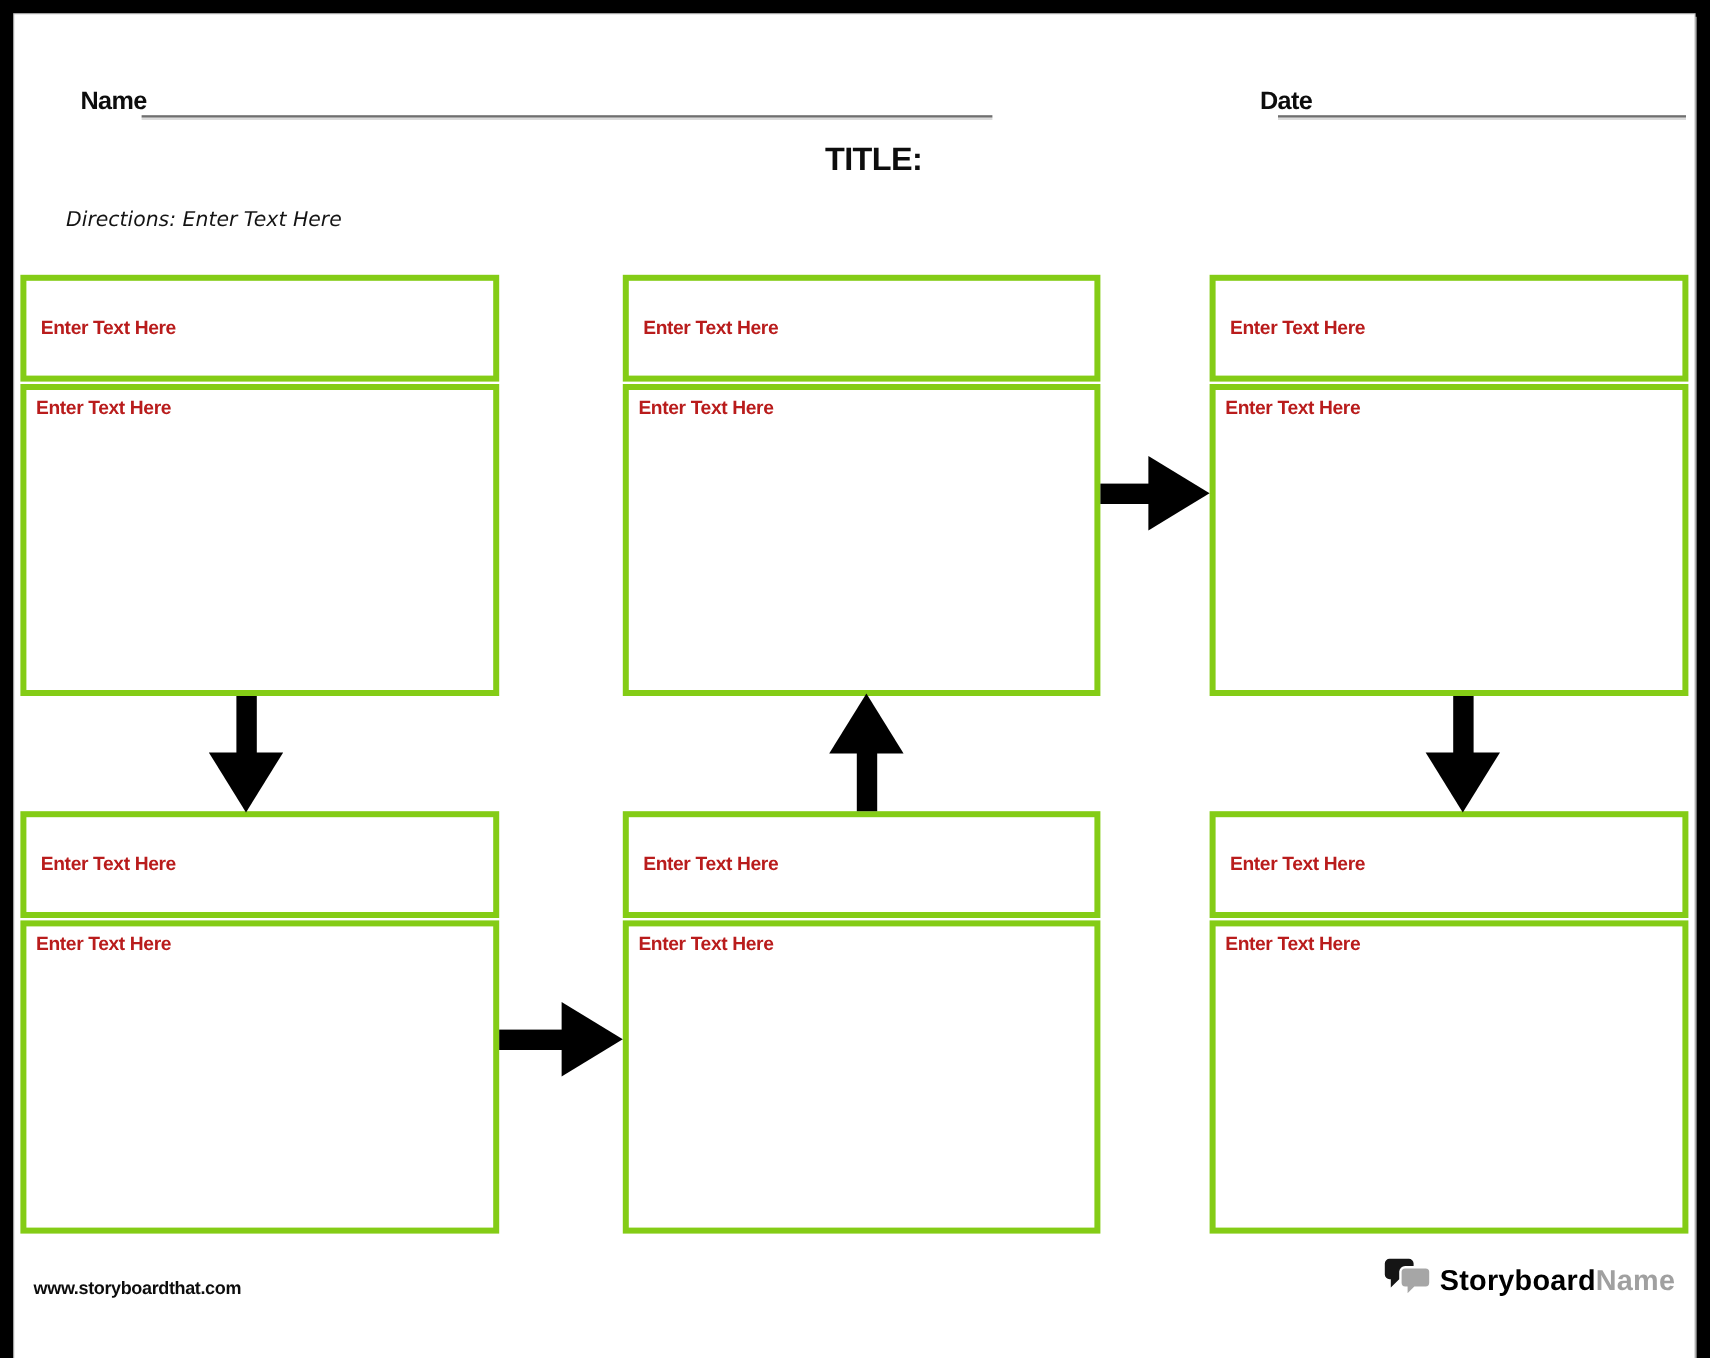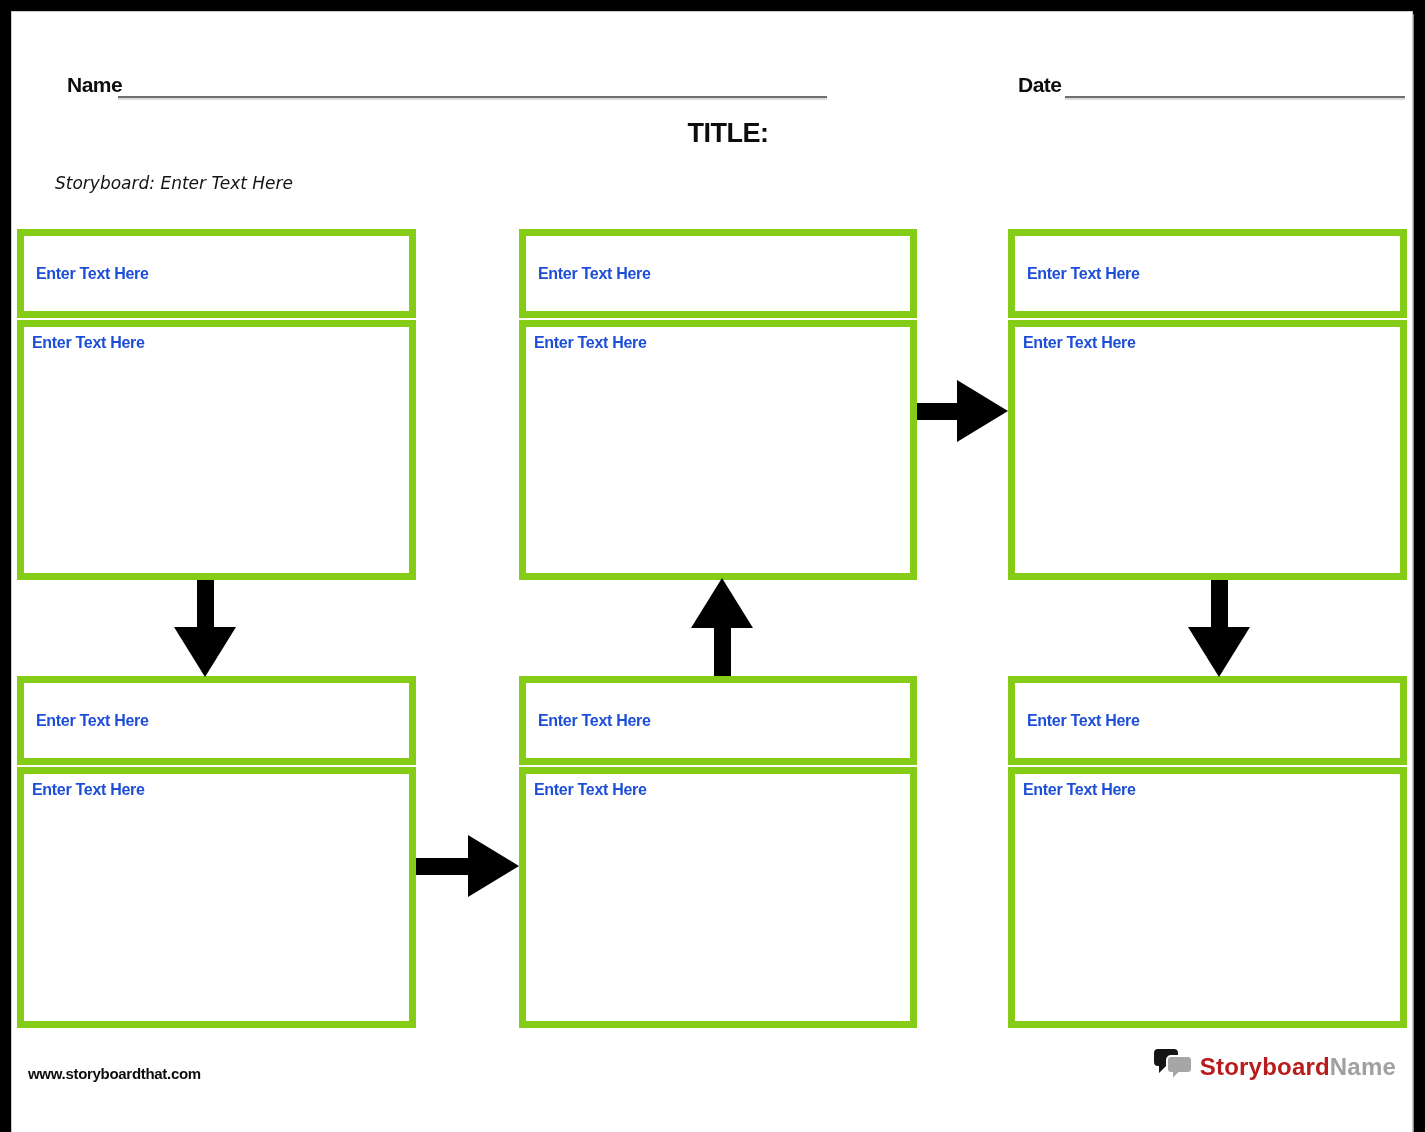--- a/index.html
+++ b/index.html
@@ -24,59 +24,59 @@
   .title {
     position:absolute; left:16px; top:106px; width:100%; text-align:center;
     font-weight:bold; font-size:27px; letter-spacing:-0.5px; color:#0d0d0d;
   }
   .directions {
     position:absolute; left:43px; top:161px; font-style:italic;
     font-family:"DejaVu Sans", sans-serif; font-size:17px; color:#141414;
   }
   
   .cell {
-    position:absolute; background:#fff; border:7px solid #84cc16;
-    font-weight:bold; font-size:16px; color:#1d4ed8; letter-spacing:-0.3px;
+    position:absolute; background:#fff; border:5px solid #84cc16;
+    font-weight:bold; font-size:16px; color:#b91c1c; letter-spacing:-0.3px;
   }
   .cell.head { display:flex; align-items:center; padding-left:12px; }
   .cell.body { padding:7px 8px; }
   
   .shaft { position:absolute; background:#000; }
   .tri { position:absolute; width:0; height:0; }
   .tri.down  { border-left:31px solid transparent; border-right:31px solid transparent; border-top:50px solid #000; }
   .tri.up    { border-left:31px solid transparent; border-right:31px solid transparent; border-bottom:50px solid #000; }
   .tri.right { border-top:31px solid transparent; border-bottom:31px solid transparent; border-left:51px solid #000; }
   
   .footer-url {
     position:absolute; left:16px; top:1053px; font-weight:bold;
     font-size:15px; color:#0d0d0d; letter-spacing:-0.3px;
   }
   .logo {
     position:absolute; right:16px; top:1036px; display:flex;
     align-items:center; gap:7px;
   }
   .logo-text { font-size:24px; font-weight:600; letter-spacing:0.2px; white-space:nowrap; }
-  .logo-black { color:#b91c1c; }
+  .logo-black { color:#000000; }
   .logo-gray  { color:#a0a0a0; }
 </style>
 </head>
 <body>
 
 <div class="canvas">
   <div class="page">
 
     <span class="field-label" style="left:55px; top:61px;">Name</span>
     <div class="write-line" style="left:106px; top:84px; width:709px;"></div>
 
-    <span class="field-label" style="left:1006px; top:61px;">Date</span>
+    <span class="field-label" style="left:1038px; top:61px;">Date</span>
     <div class="write-line" style="left:1053px; top:84px; width:340px;"></div>
 
     <div class="title">TITLE:</div>
 
-    <div class="directions">Storyboard: Enter Text Here</div>
+    <div class="directions">Directions: Enter Text Here</div>
 
     <div class="cell head" style="left:5px; top:217px; width:399px; height:89px;">Enter Text Here</div>
     <div class="cell body" style="left:5px; top:308px; width:399px; height:260px;">Enter Text Here</div>
 
     <div class="cell head" style="left:507px; top:217px; width:398px; height:89px;">Enter Text Here</div>
     <div class="cell body" style="left:507px; top:308px; width:398px; height:260px;">Enter Text Here</div>
 
     <div class="cell head" style="left:996px; top:217px; width:399px; height:89px;">Enter Text Here</div>
     <div class="cell body" style="left:996px; top:308px; width:399px; height:260px;">Enter Text Here</div>
 

